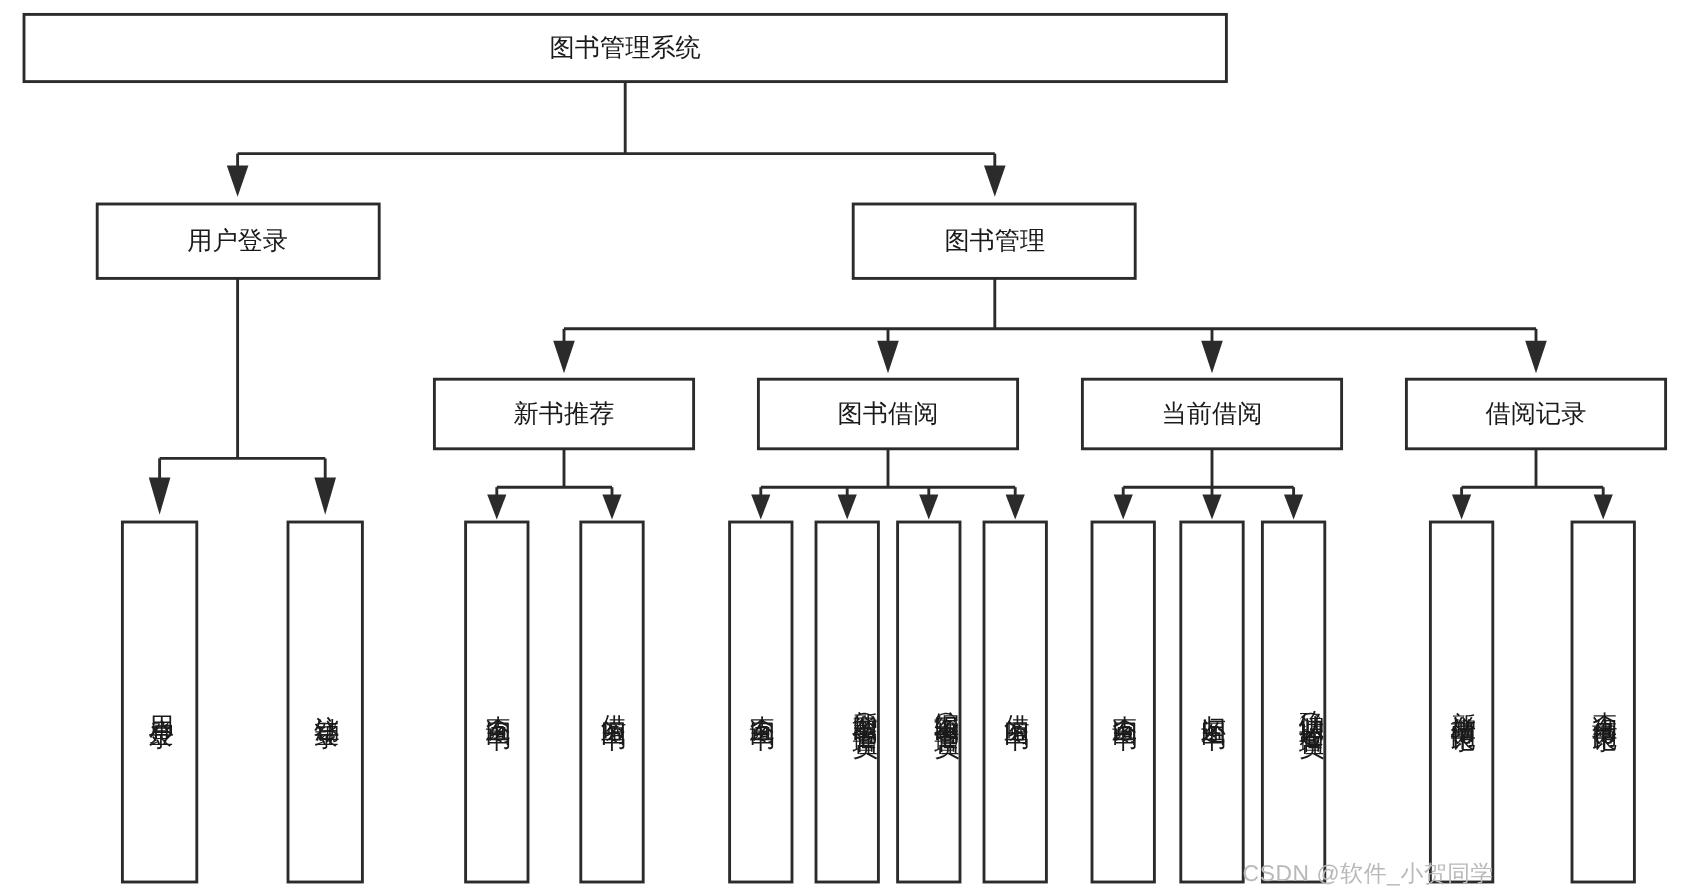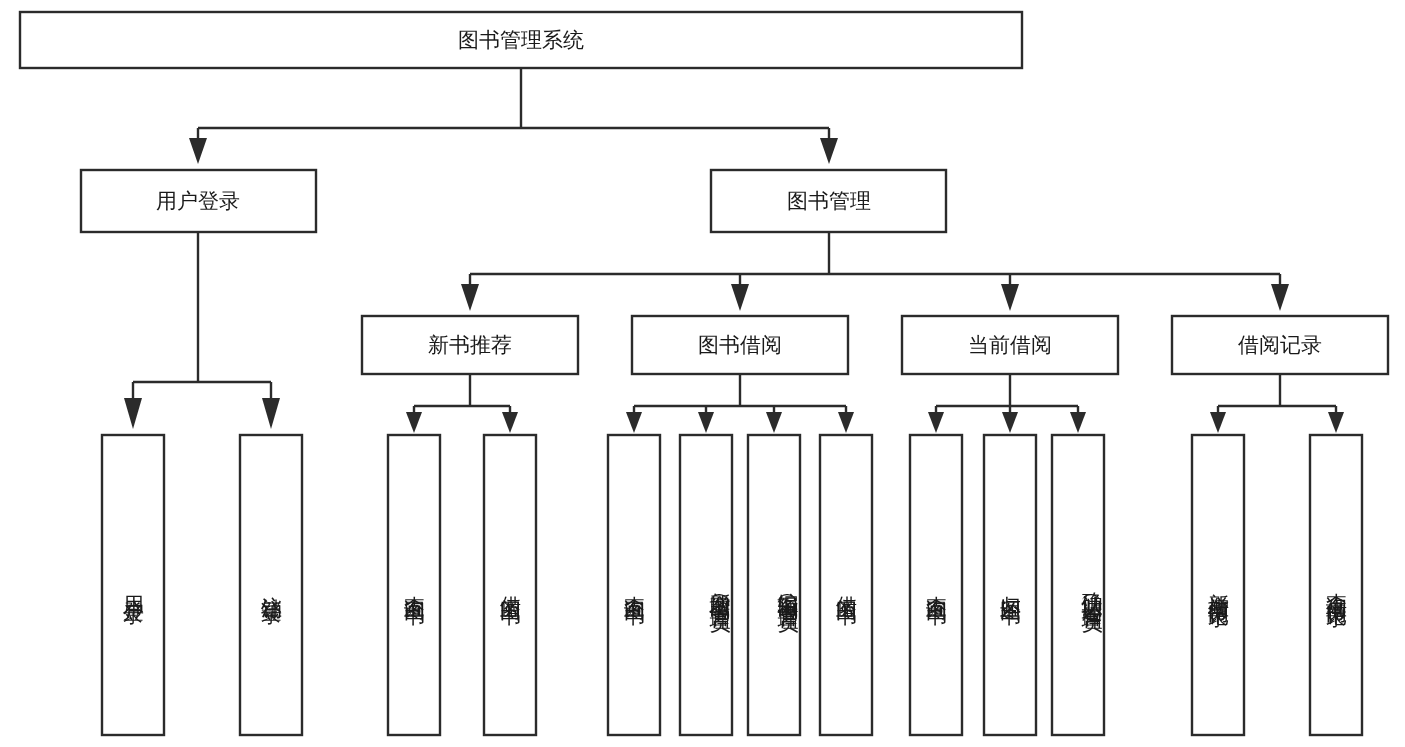--- a/index.html
+++ b/index.html
@@ -216,13 +216,14 @@
   <div class="node-label-v" style="left:608px; top:435px; width:52px; height:300px;">查询图书</div>
   <div class="node-label-v" style="left:680px; top:435px; width:52px; height:300px; align-items:flex-start; padding-top:6px; box-sizing:border-box;">新增图书（管理员）</div>
   <div class="node-label-v" style="left:748px; top:435px; width:52px; height:300px; align-items:flex-start; padding-top:6px; box-sizing:border-box;">编辑图书（管理员）</div>
   <div class="node-label-v" style="left:820px; top:435px; width:52px; height:300px;">借阅图书</div>
   <div class="node-label-v" style="left:910px; top:435px; width:52px; height:300px;">查询图书</div>
   <div class="node-label-v" style="left:984px; top:435px; width:52px; height:300px;">归还图书</div>
   <div class="node-label-v" style="left:1052px; top:435px; width:52px; height:300px; align-items:flex-start; padding-top:6px; box-sizing:border-box;">确认归还（管理员）</div>
   <div class="node-label-v" style="left:1192px; top:435px; width:52px; height:300px;">新增借阅记录</div>
   <div class="node-label-v" style="left:1310px; top:435px; width:52px; height:300px;">查询借阅记录</div>
 
+  <div class="watermark">CSDN @软件_小贺同学</div>
 </div>
 
 </body></html>

